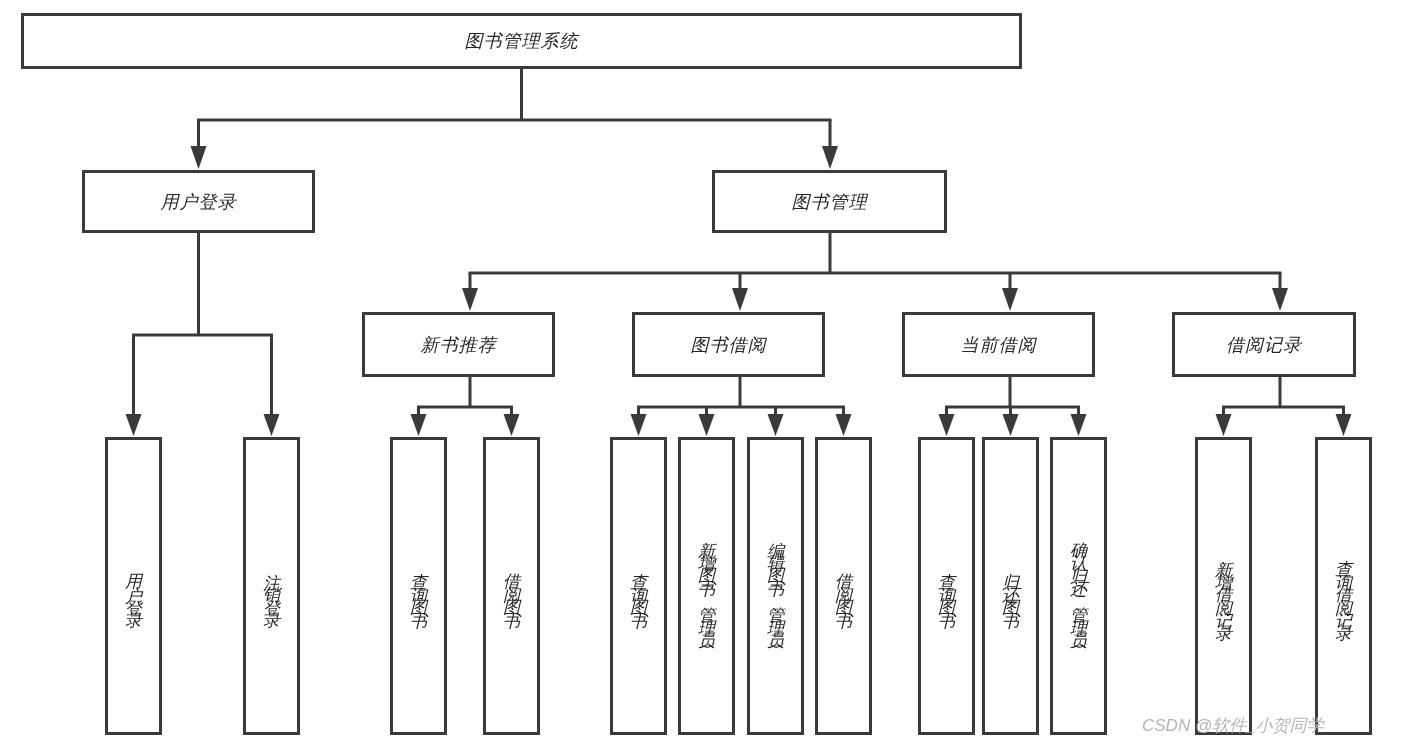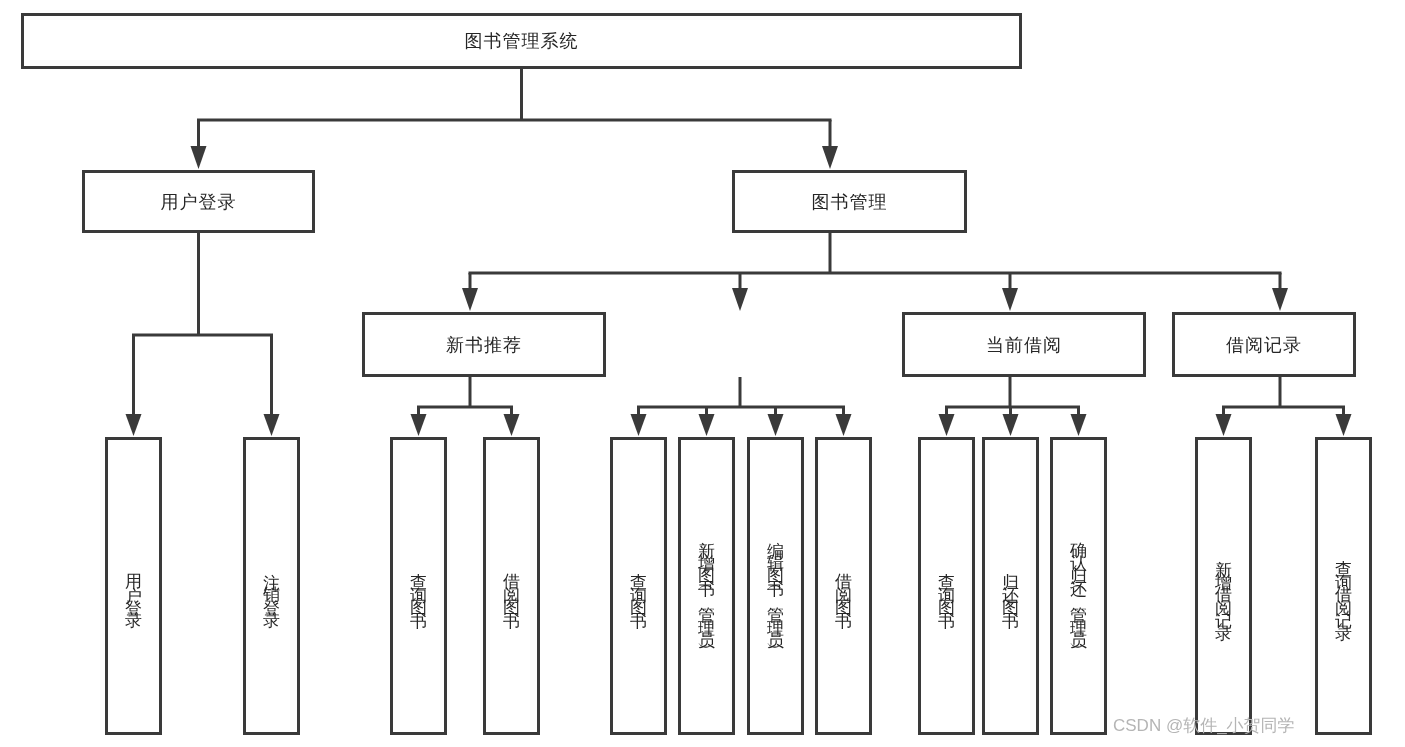--- a/index.html
+++ b/index.html
@@ -7,20 +7,21 @@
     padding: 0;
     background: #ffffff;
     font-family: "Liberation Sans", "DejaVu Sans", sans-serif;
   }
   #canvas {
     position: relative;
     width: 1405px;
     height: 747px;
     background: #ffffff;
     overflow: hidden;
+    font-style: italic;
   }
   #connectors {
     position: absolute;
     left: 0; top: 0;
     width: 1405px;
     height: 747px;
     z-index: 1;
   }
   .node {
     position: absolute;
@@ -42,43 +43,43 @@
     writing-mode: vertical-rl;
     text-orientation: mixed;
     font-size: 17px;
     line-height: 1;
     letter-spacing: 13px;
     color: #262626;
     max-height: 282px;
   }
   .root-box   { left: 21px;  top: 13px;  width: 1001px; height: 56px; }
   .n-userlogin{ left: 82px;  top: 170px; width: 233px;  height: 63px; }
-  .n-bookmgmt { left: 712px; top: 170px; width: 235px;  height: 63px; margin-left: 20px; }
-  .lvl2 { top: 312px; height: 65px; width: 244px; }
+  .n-bookmgmt { left: 712px; top: 170px; width: 235px;  height: 63px; }
+  .lvl2 { top: 312px; height: 65px; width: 193px; }
   .n-newbook  { left: 362px; }
   .n-borrow   { left: 632px; }
   .n-current  { left: 902px; justify-content: center; }
   .n-records  { left: 1172px; width: 184px; }
   .leaf { top: 437px; height: 298px; width: 57px; }
   .leaf-a1 { left: 105px; }
   .leaf-a2 { left: 243px; }
   .leaf-b1 { left: 390px; }
   .leaf-b2 { left: 483px; }
   .leaf-c1 { left: 610px; }
   .leaf-c2 { left: 678px; }
   .leaf-c3 { left: 747px; }
   .leaf-c4 { left: 815px; }
   .leaf-d1 { left: 918px; }
   .leaf-d2 { left: 982px; }
   .leaf-d3 { left: 1050px; }
   .leaf-e1 { left: 1195px; }
   .leaf-e2 { left: 1315px; }
   #watermark {
     position: absolute;
-    left: 1113px;
+    left: 1142px;
     top: 714px;
     font-size: 17px;
     color: #b5b5b5;
     z-index: 5;
     white-space: nowrap;
   }
   svg line    { stroke: #3a3a3a; stroke-width: 3; }
   svg polygon { fill: #3a3a3a; }
 </style>
 </head>
@@ -155,20 +156,23 @@
   <div class="node n-userlogin">
     <span class="hlabel">用户登录</span>
   </div>
   <div class="node n-bookmgmt">
     <span class="hlabel">图书管理</span>
   </div>
 
   <div class="node lvl2 n-newbook">
     <span class="hlabel">新书推荐</span>
   </div>
+  <div class="node lvl2 n-borrow">
+    <span class="hlabel">图书借阅</span>
+  </div>
   <div class="node lvl2 n-current">
     <span class="hlabel">当前借阅</span>
   </div>
   <div class="node lvl2 n-records">
     <span class="hlabel">借阅记录</span>
   </div>
 
   <div class="node leaf leaf-a1">
     <span class="vlabel">用户登录</span>
   </div>

